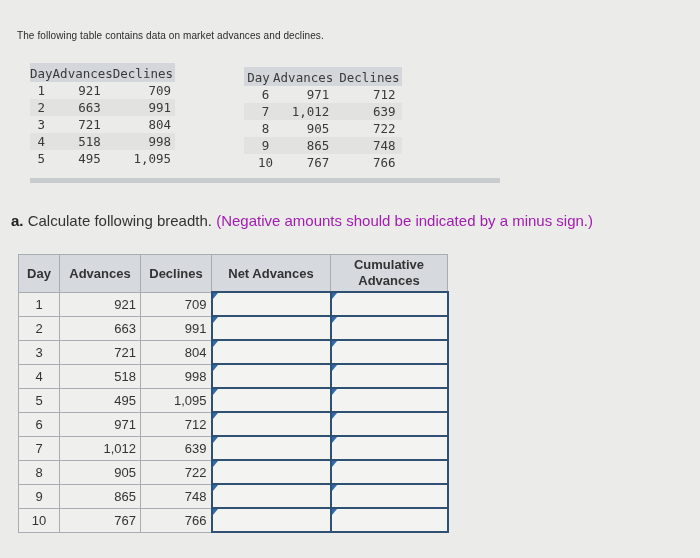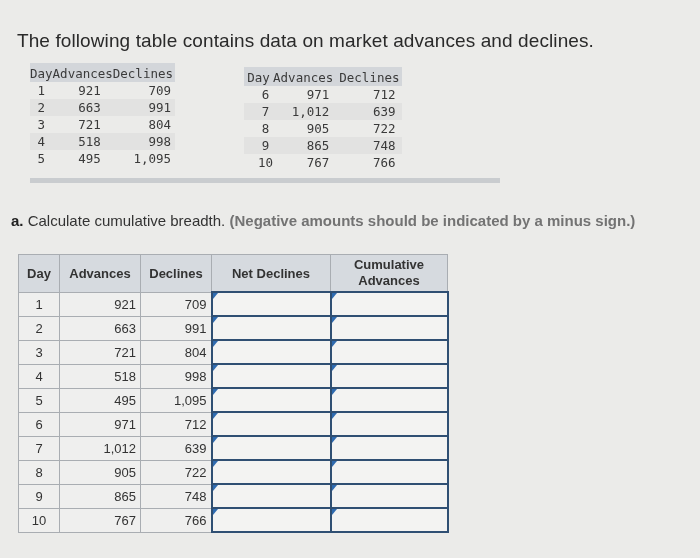--- a/index.html
+++ b/index.html
@@ -5,21 +5,21 @@
   html, body { margin: 0; padding: 0; }
   body {
     width: 700px; height: 558px; overflow: hidden;
     background: #ebebe9;
     font-family: "Liberation Sans", sans-serif;
     color: #2b2b2b;
     position: relative;
   }
   .intro {
     position: absolute; left: 17px; top: 30px;
-    font-size: 19px; color: #2a2a2a; letter-spacing: 0.1px;
+    font-size: 10px; color: #2a2a2a; letter-spacing: 0.1px;
   }
   
   .given {
     position: absolute; left: 30px; top: 63px;
     font-family: "DejaVu Sans Mono", monospace; font-size: 12.5px; color: #3a3a3a;
   }
   .given-block { position: absolute; top: 0; }
   .given-block table { border-collapse: collapse; }
   .given-block th {
     font-weight: normal; background: #d3d6da; padding: 1px 0 0 0; height: 18px;
@@ -30,21 +30,21 @@
     position: absolute; left: 30px; top: 178px; width: 470px; height: 5px;
     background: #c9cccf;
   }
   .c { text-align: center; }
   .r { text-align: right; }
 
   .question {
     position: absolute; left: 11px; top: 212px; font-size: 15px; color: #333;
   }
   .question b.a { font-weight: bold; color: #222; }
-  .question .note { font-weight: bold; color: #737373; }
+  .question .note { font-weight: normal; color: #a21caf; }
 
   
   .grid {
     position: absolute; left: 18px; top: 254px;
     border-collapse: collapse;
     font-size: 13px; color: #333;
   }
   .grid th {
     background: #d6dadf; font-weight: bold; color: #333;
     border: 1px solid #a9adb2; height: 36px; padding: 0 4px; font-size: 13px;
@@ -147,30 +147,30 @@
           <td class="r" style="padding-right:10px">767</td>
           <td class="r" style="padding-right:6px">766</td>
         </tr>
       </tbody>
     </table>
   </div>
 </div>
 <div class="given-bottom-rule"></div>
 
 <div class="question">
-  <b class="a">a.</b><span> Calculate cumulative breadth. </span><span class="note">(Negative amounts should be indicated by a minus sign.)</span>
+  <b class="a">a.</b><span> Calculate following breadth. </span><span class="note">(Negative amounts should be indicated by a minus sign.)</span>
 </div>
 
 <table class="grid">
   <thead>
     <tr>
       <th style="width:32px">Day</th>
       <th style="width:72px">Advances</th>
       <th style="width:62px">Declines</th>
-      <th style="width:110px">Net Declines</th>
+      <th style="width:110px">Net Advances</th>
       <th style="width:108px;line-height:16px">Cumulative Advances</th>
     </tr>
   </thead>
   <tbody>
     <tr>
       <td class="day">1</td>
       <td class="num">921</td>
       <td class="num">709</td>
       <td class="input-cell"><span class="flag"></span><input value="" style=""></td>
       <td class="input-cell"><span class="flag"></span><input value="" style=""></td>

